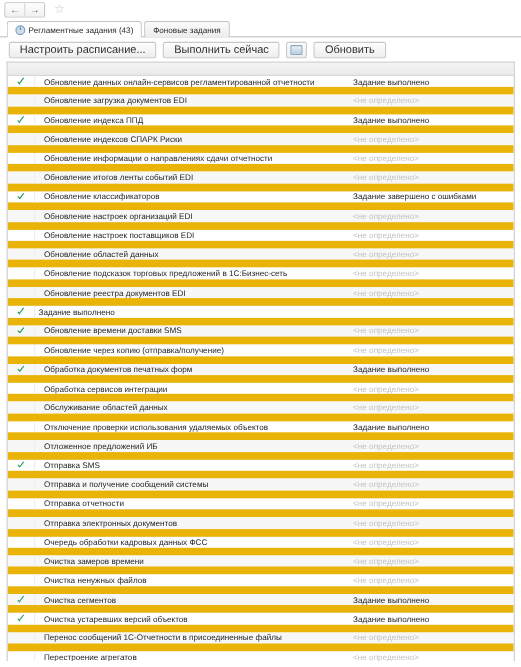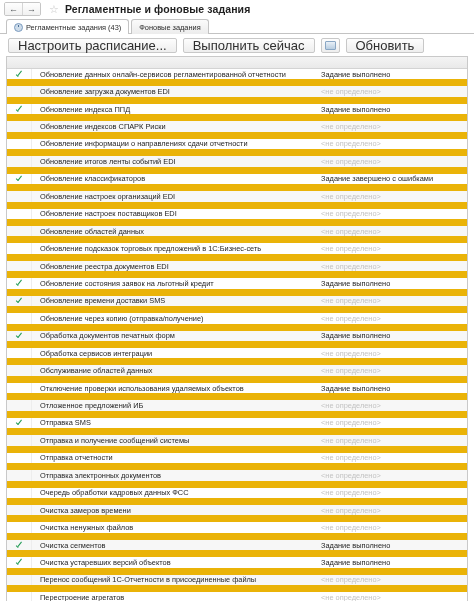--- a/index.html
+++ b/index.html
@@ -52,21 +52,21 @@
   }
   .clock-icon:before{
     content:"";position:absolute;left:2.5px;top:1px;width:1px;height:2.6px;background:#4a6e96;
   }
   
   .toolbar{
     height:22px;display:flex;align-items:center;gap:6px;padding:0 8px;background:#ffffff;
   }
   .tbtn{
     height:13px;display:flex;align-items:center;justify-content:center;
-    padding:0 9px;font-size:13px;color:#2f2f2f;white-space:nowrap;
+    padding:0 9px;font-size:10px;color:#2f2f2f;white-space:nowrap;
     border:1px solid #c8c8c8;border-radius:2px;
     background:linear-gradient(#fdfdfd,#eeeeee);
   }
   .tbtn.icon-only{padding:0 3px;}
   .mon-icon{
     width:9px;height:7px;border:1px solid #8aa7c4;border-radius:1px;
     background:linear-gradient(#e9f0f7,#b8cde0);display:block;
   }
   
   .tablewrap{
@@ -110,21 +110,20 @@
 </style>
 </head>
 <body>
 
 <div class="titlebar">
   <div class="navbtns">
     <div class="navbtn">←</div>
     <div class="navbtn sep">→</div>
   </div>
   <div class="star-icon">☆</div>
-  <div class="win-title">Регламентные и фоновые задания</div>
 </div>
 
 <div class="tabstrip">
   <div class="tab active">
     <span class="clock-icon"></span>
     <span>Регламентные задания (43)</span>
   </div>
   <div class="tab">
     <span>Фоновые задания</span>
   </div>
@@ -205,21 +204,20 @@
       </div>
       <div class="row alt">
         <div class="c-check"></div>
         <div class="c-name">Обновление реестра документов EDI</div>
         <div class="c-status undef">&lt;не определено&gt;</div>
       </div>
       <div class="row">
         <div class="c-check">
           <span class="check-icon"></span>
         </div>
-        <div class="c-name">Обновление состояния заявок на льготный кредит</div>
         <div class="c-status">Задание выполнено</div>
       </div>
       <div class="row alt">
         <div class="c-check">
           <span class="check-icon"></span>
         </div>
         <div class="c-name">Обновление времени доставки SMS</div>
         <div class="c-status undef">&lt;не определено&gt;</div>
       </div>
       <div class="row">

